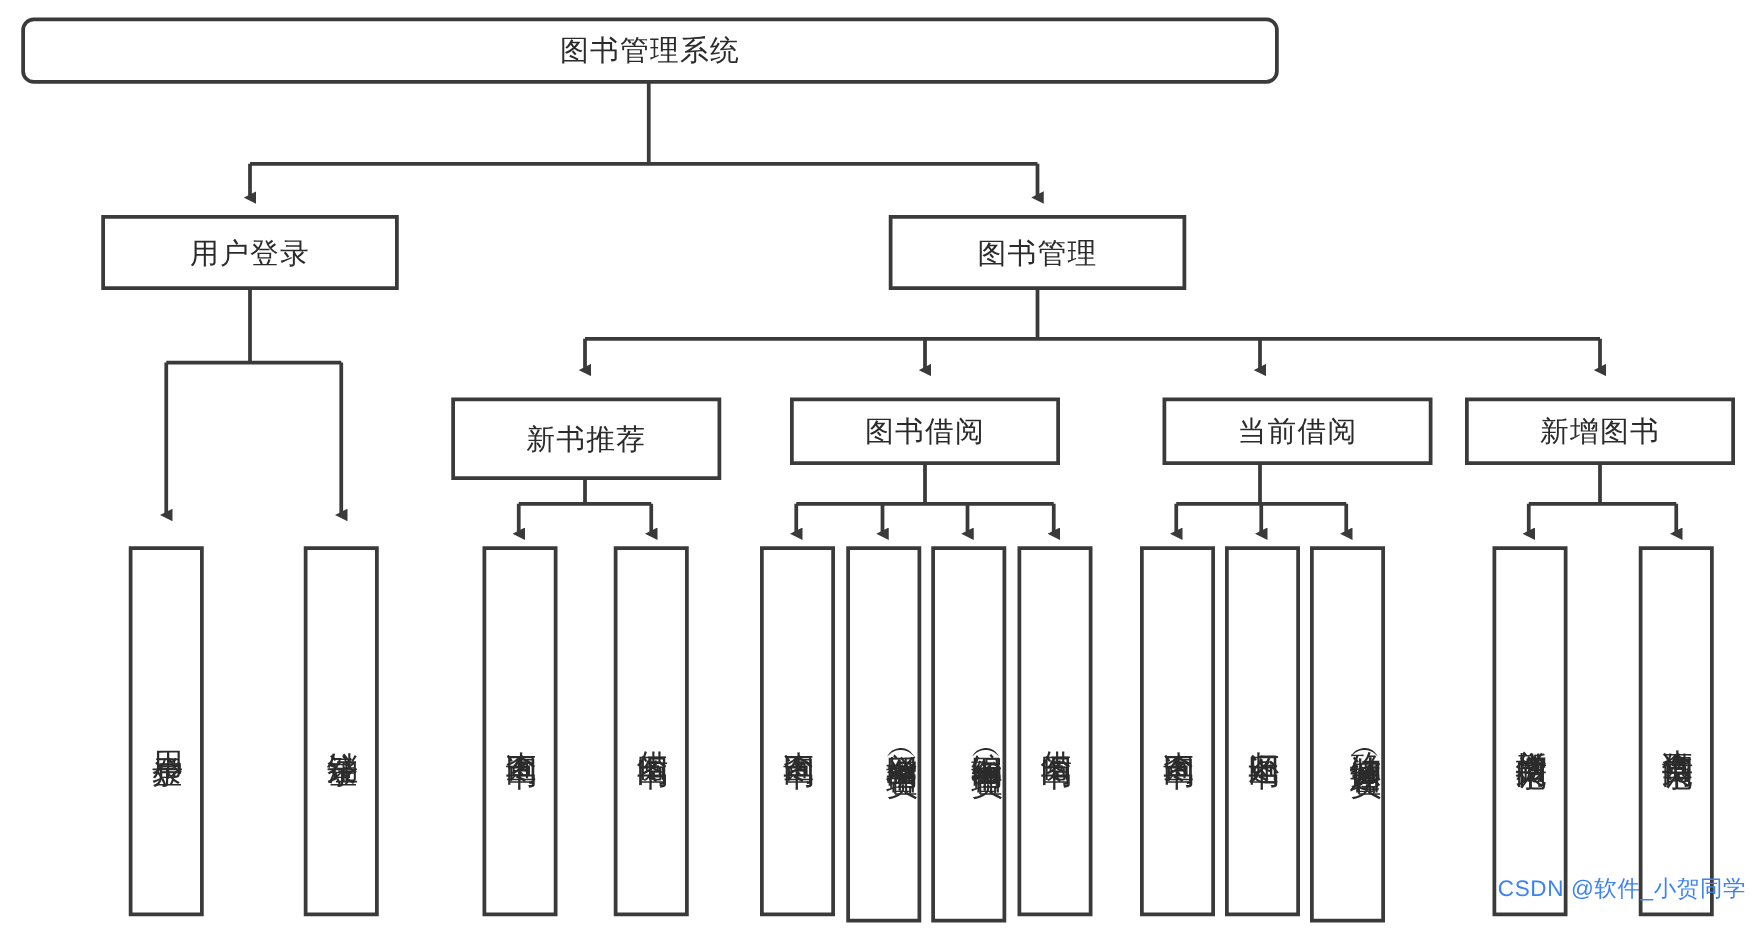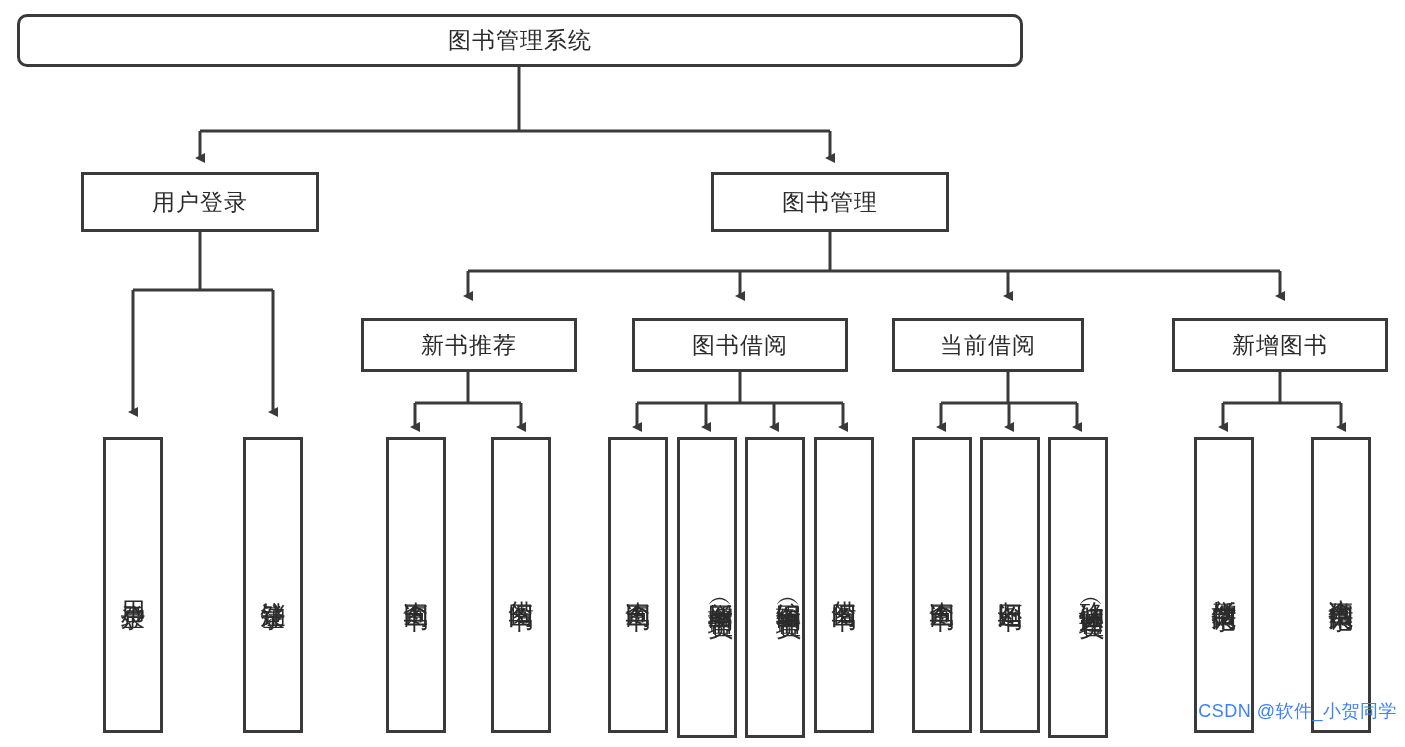--- a/index.html
+++ b/index.html
@@ -125,29 +125,29 @@
   </div>
 
   <div class="node node-h" style="left:81px; top:172px; width:238px; height:60px;">
     <span>用户登录</span>
   </div>
 
   <div class="node node-h" style="left:711px; top:172px; width:238px; height:60px;">
     <span>图书管理</span>
   </div>
 
-  <div class="node node-h" style="left:361px; top:318px; width:216px; height:54px;">
+  <div class="node node-h" style="left:361px; top:318px; width:216px; height:66px;">
     <span>新书推荐</span>
   </div>
 
   <div class="node node-h" style="left:632px; top:318px; width:216px; height:54px;font-family:Liberation Mono, monospace;">
     <span>图书借阅</span>
   </div>
 
-  <div class="node node-h" style="left:892px; top:318px; width:192px; height:54px;">
+  <div class="node node-h" style="left:930px; top:318px; width:216px; height:54px;">
     <span>当前借阅</span>
   </div>
 
   <div class="node node-h" style="left:1172px; top:318px; width:216px; height:54px;">
     <span>新增图书</span>
   </div>
 
   <div class="node node-v center-v" style="left:103px; top:437px; width:60px; height:296px;">
     <span>用户登录</span>
   </div>

